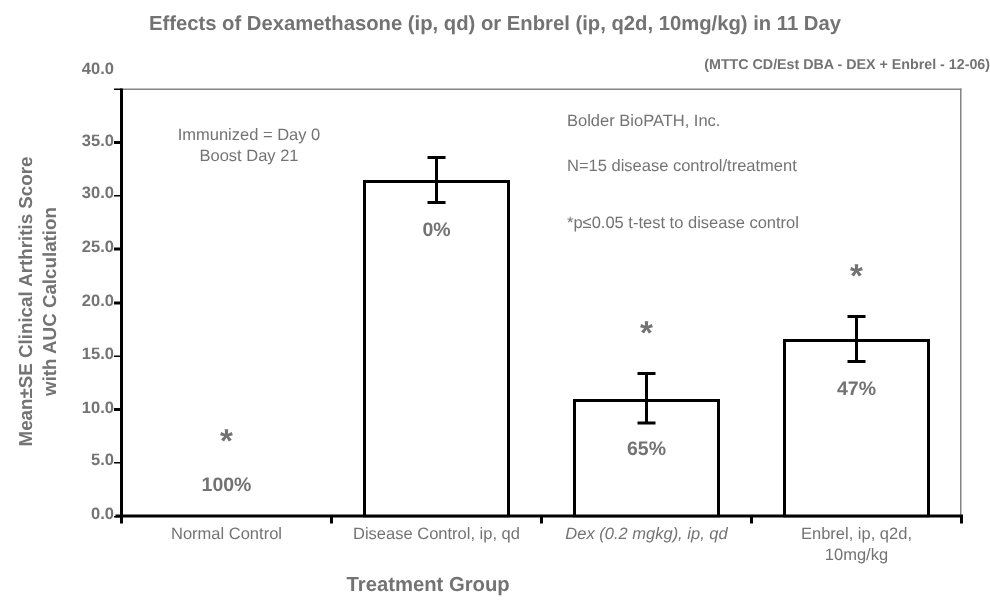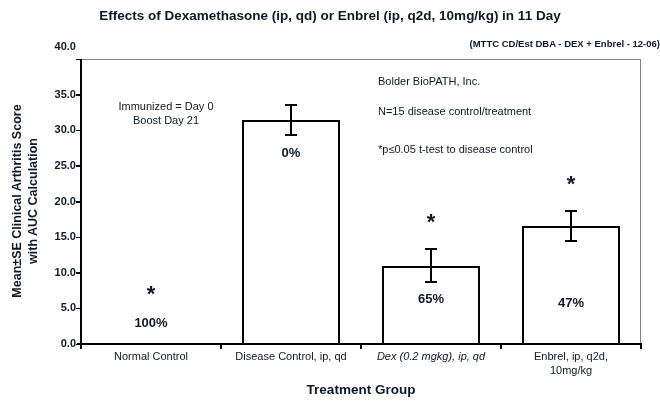--- a/index.html
+++ b/index.html
@@ -1,24 +1,24 @@
 <!DOCTYPE html>
 <html><head>
 <meta charset="utf-8">
 <style>
   html,body{margin:0;padding:0;background:#fff;}
   .stage{position:relative;width:660px;height:408px;background:#ffffff;
-         font-family:"Liberation Sans",sans-serif;color:#0f172a;overflow:hidden;}
+         font-family:"Liberation Sans",sans-serif;color:#737373;overflow:hidden;}
   .abs{position:absolute;}
   .title{left:0;top:8px;width:660px;text-align:center;font-weight:bold;
          font-size:13.5px;line-height:15px;}
   .subtitle{left:0;top:38px;width:660px;text-align:right;font-weight:bold;font-size:9.5px;}
   .ytitle{left:-115px;top:185px;width:280px;text-align:center;font-weight:bold;
           font-size:12.5px;line-height:16px;transform:rotate(-90deg);}
-  .xtitle{left:231px;top:382px;width:260px;text-align:center;font-weight:bold;font-size:13.5px;}
+  .xtitle{left:231px;top:382px;width:260px;text-align:left;font-weight:bold;font-size:13.5px;}
   .plot-frame{left:81px;top:59px;width:559px;height:284px;
               border-top:1px solid #848484;border-right:1px solid #848484;}
   .yaxis{left:80px;top:59px;width:2px;height:287px;background:#000;}
   .xaxis{left:77px;top:343px;width:565px;height:2px;background:#000;}
   .annot{font-size:11px;line-height:14px;}
   .annot.ctr{text-align:center;}
   .ylab{font-size:11px;font-weight:bold;text-align:right;}
   .ytick{background:#000;}
   .xtick{background:#000;}
   .bar{box-sizing:border-box;background:#ffffff;border:2px solid #000;}
@@ -92,28 +92,28 @@
       <div class="abs star" style="left: 421px; top: 212.238px; width: 20px;">*</div>
       <div class="abs pct" style="left: 396px; top: 290.625px; width: 70px;">65%</div>
       <div class="abs catlab" style="left: 351px; top: 349px; width: 160px; font-style: italic;">
         <div>Dex (0.2 mgkg), ip, qd</div>
       </div>
       <div class="abs bar" style="left: 522px; top: 226.438px; width: 98px; height: 118.562px; background: rgb(255, 255, 255); border-color: rgb(0, 0, 0);"></div>
       <div class="abs ebar-line" style="left: 570px; top: 211.475px; height: 29.925px;"></div>
       <div class="abs ebar-cap" style="left: 565px; top: 210.475px; width: 12px;"></div>
       <div class="abs ebar-cap" style="left: 565px; top: 240.4px; width: 12px;"></div>
       <div class="abs star" style="left: 561px; top: 174.475px; width: 20px;">*</div>
-      <div class="abs pct" style="left: 536px; top: 251.438px; width: 70px; margin-top: 44px;">47%</div>
+      <div class="abs pct" style="left: 536px; top: 251.438px; width: 70px;">47%</div>
       <div class="abs catlab" style="left: 491px; top: 349px; width: 160px;">
         <div>Enbrel, ip, q2d,</div>
         <div>10mg/kg</div>
       </div>
     </div>
 
-  <div class="abs annot ctr" style="left:66px;top:99px;width:200px;">
+  <div class="abs annot ctr" style="left:66px;top:83px;width:200px;">
     <div>Immunized = Day 0</div>
     <div>Boost Day 21</div>
   </div>
 
 
   <div class="abs annot" style="left:378px;top:74px;width:230px;">Bolder BioPATH, Inc.</div>
 
   <div class="abs annot" style="left:378px;top:104px;width:230px;line-height:15px;">
     <div>N=15 disease control/treatment</div>
   </div>

